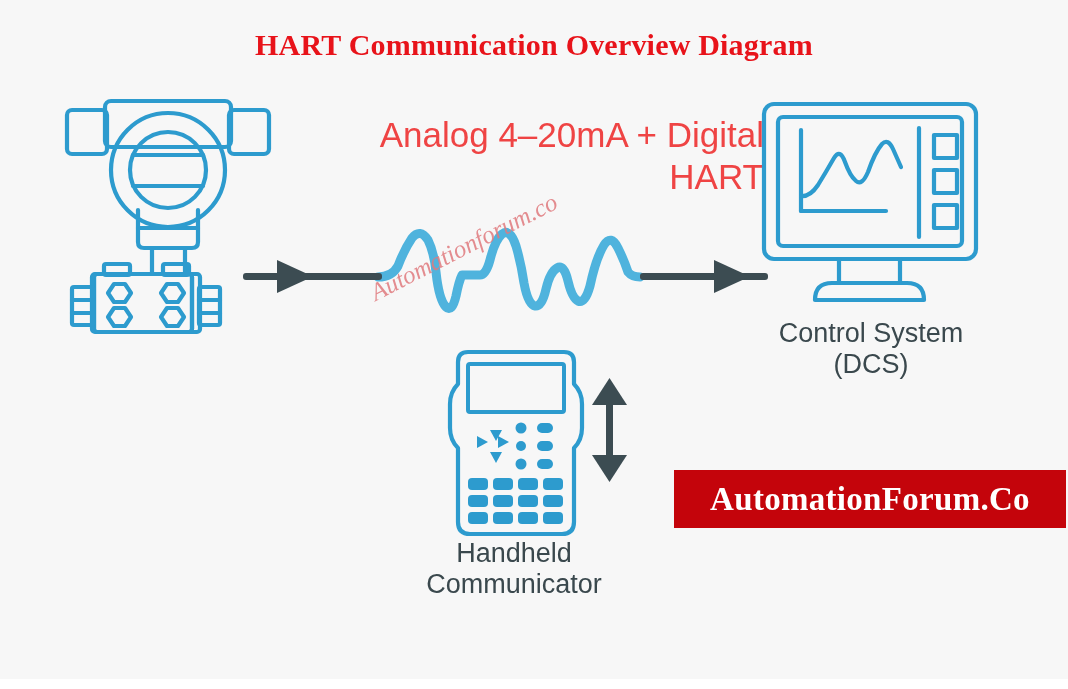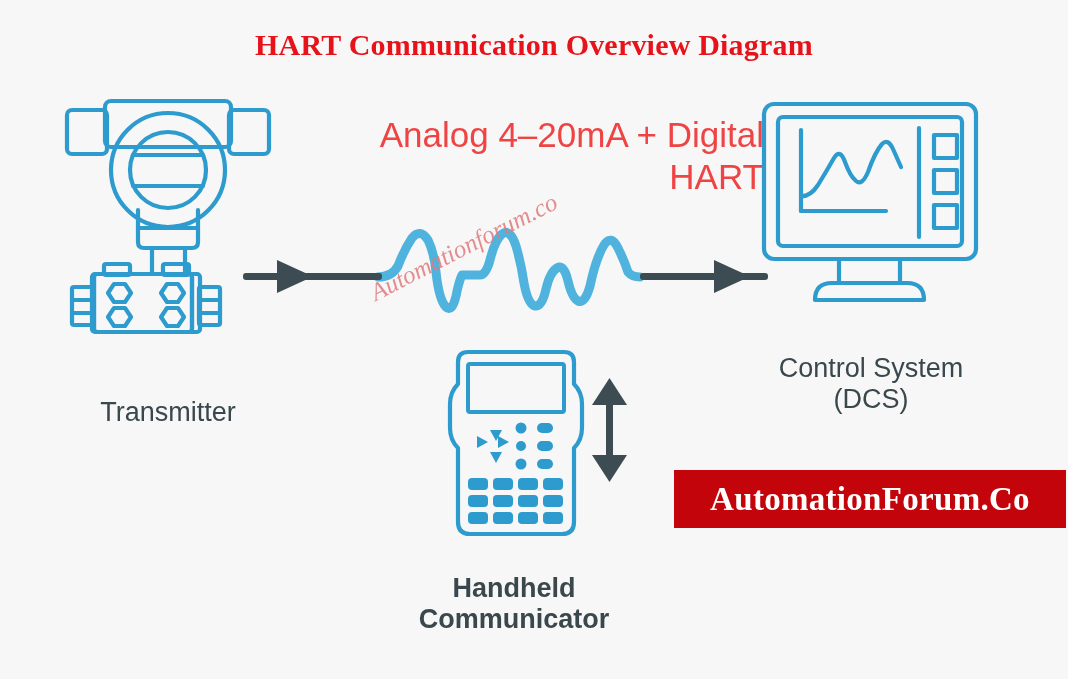--- a/index.html
+++ b/index.html
@@ -35,21 +35,20 @@
   
   .node-label {
     position: absolute;
     text-align: center;
     font-family: "Liberation Sans", sans-serif;
     font-size: 27px;
     font-weight: 400;
     color: #3a484d;
     line-height: 1.16;
     white-space: pre-line;
-    margin-top: 35px;
   }
 
   .center-label {
     position: absolute;
     left: 258px;
     top: 114px;
     width: 506px;
     text-align: right;
     font-family: "Liberation Sans", sans-serif;
     font-size: 35px;
@@ -152,21 +151,20 @@
       <rect x="199" y="287" width="21" height="38" rx="2"></rect>
       <line x1="199" y1="300" x2="220" y2="300"></line>
       <line x1="199" y1="313" x2="220" y2="313"></line>
 
       <polygon points="114,284 125,284 131,293 125,302 114,302 108,293"></polygon>
       <polygon points="167,284 178,284 184,293 178,302 167,302 161,293"></polygon>
       <polygon points="114,308 125,308 131,317 125,326 114,326 108,317"></polygon>
       <polygon points="167,308 178,308 184,317 178,326 167,326 161,317"></polygon>
     </g>
   </svg>
-  <div class="node-label" style="left:40px; top:362px; width:256px;">Transmitter</div>
 
   <svg class="layer" viewBox="0 0 1068 689" xmlns="http://www.w3.org/2000/svg">
     <g fill="none" stroke="#2d9bce" stroke-width="4.2" stroke-linejoin="round" stroke-linecap="round">
 
       <rect x="764" y="104" width="212" height="155" rx="10"></rect>
 
       <rect x="778" y="117" width="184" height="129" rx="5"></rect>
 
       <path d="M801 130 L801 211"></path>
       <path d="M801 211 L886 211"></path>
@@ -220,21 +218,21 @@
         <rect x="518" y="495" width="20" height="12" rx="4"></rect>
         <rect x="543" y="495" width="20" height="12" rx="4"></rect>
 
         <rect x="468" y="512" width="20" height="12" rx="4"></rect>
         <rect x="493" y="512" width="20" height="12" rx="4"></rect>
         <rect x="518" y="512" width="20" height="12" rx="4"></rect>
         <rect x="543" y="512" width="20" height="12" rx="4"></rect>
       </g>
     </g>
   </svg>
-  <div class="node-label" style="left:386px; top:538px; width:256px;font-weight:bold;">Handheld
+  <div class="node-label" style="left:386px; top:538px; width:256px;">Handheld
 Communicator</div>
 
   <svg class="layer" viewBox="0 0 1068 689" xmlns="http://www.w3.org/2000/svg">
     <path d="M378 277
              Q392 277 398 266
              Q404 250 412 238
              Q420 228 428 240
              Q434 252 436 272
              Q439 300 446 307
              Q452 313 456 296

